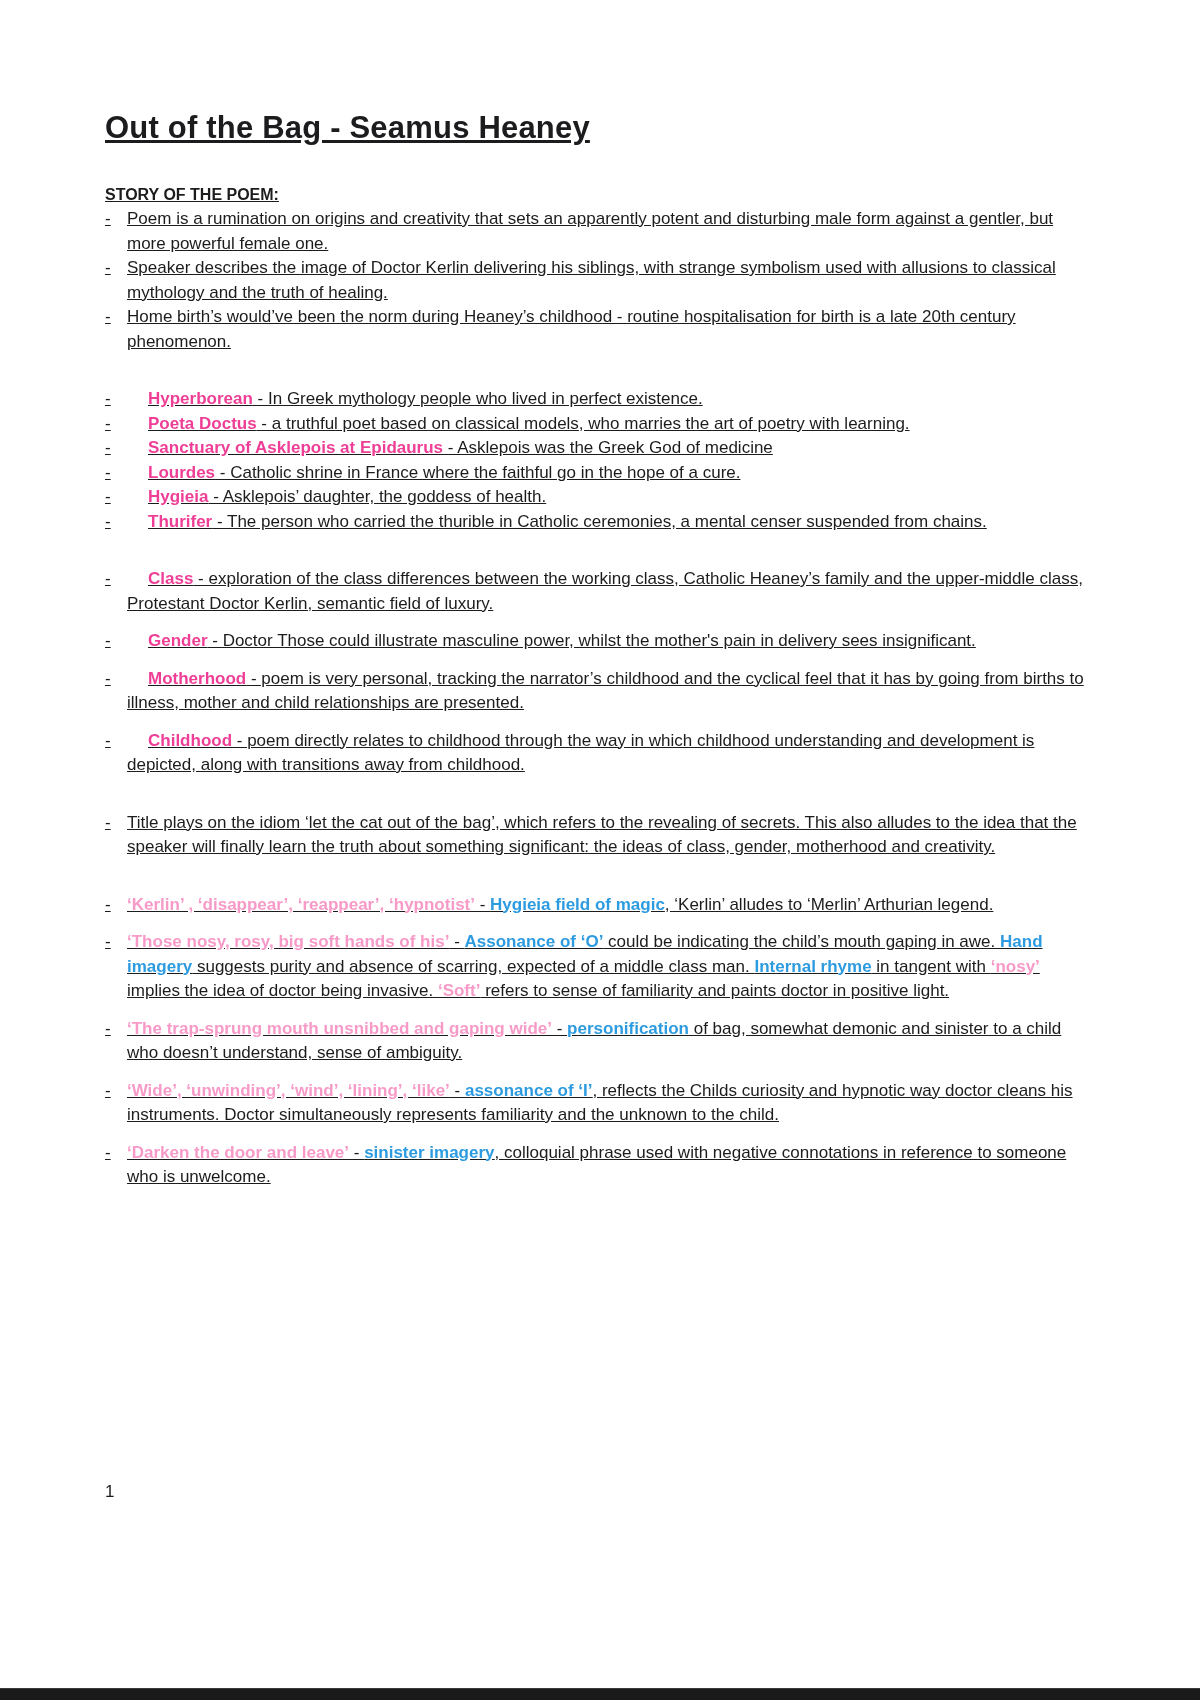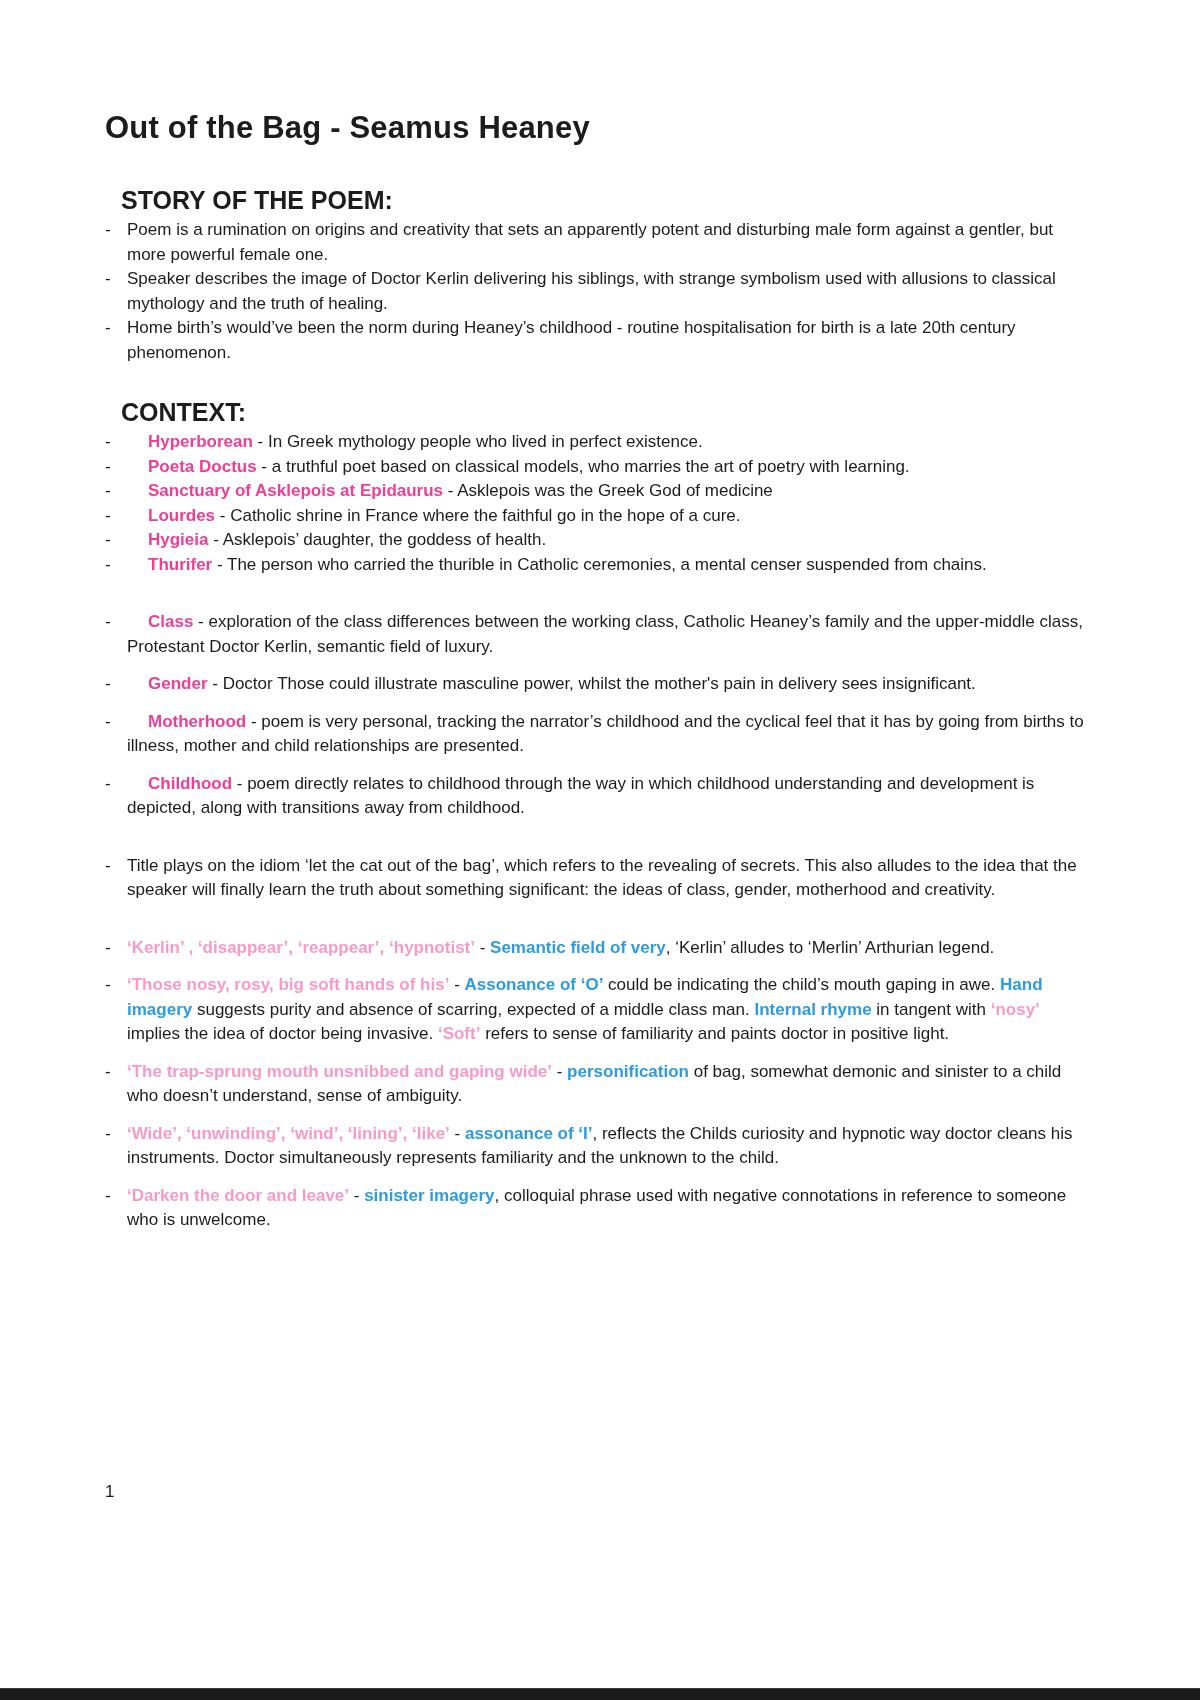--- a/index.html
+++ b/index.html
@@ -14,35 +14,36 @@
     font-family: "Liberation Sans", sans-serif;
     color: var(--text, #1c1c1e);
     position: relative;
   }
   .page {
     position: absolute;
     inset: 0;
     box-sizing: border-box;
     padding: 110px 110px 7px 105px;
     background: #ffffff;
+    text-decoration: underline;
   }
   h1.doc-title {
     font-size: 31px;
     font-weight: bold;
     margin: 0 0 40px 0;
     letter-spacing: 0.2px;
     color: var(--text, #1c1c1e);
   }
   .doc-section {
     margin-bottom: 33px;
   }
   .doc-section h2 {
-    font-size: 25px;
+    font-size: 16px;
     font-weight: bold;
-    margin: 0 0 3px 16px;
+    margin: 0 0 3px 0;
     color: var(--text, #1c1c1e);
   }
   ul.bullets {
     list-style: none;
     margin: 0;
     padding: 0;
   }
   ul.bullets li {
     display: flex;
     font-size: 17px;
@@ -99,21 +100,20 @@
             <span class="bullet">-</span>
             <span class="content"><span class="seg-n">Speaker describes the image of Doctor Kerlin delivering his siblings, with strange symbolism used with allusions to classical mythology and the truth of healing.</span></span>
           </li>
           <li>
             <span class="bullet">-</span>
             <span class="content"><span class="seg-n">Home birth’s would’ve been the norm during Heaney’s childhood - routine hospitalisation for birth is a late 20th century phenomenon.</span></span>
           </li>
         </ul>
       </section>
       <section class="doc-section">
-        <h2>CONTEXT:</h2>
         <ul class="bullets">
           <li>
             <span class="bullet">-</span>
             <span class="content"><span class="seg-pink">Hyperborean</span><span class="seg-n"> - In Greek mythology people who lived in perfect existence.</span></span>
           </li>
           <li>
             <span class="bullet">-</span>
             <span class="content"><span class="seg-pink">Poeta Doctus</span><span class="seg-n"> - a truthful poet based on classical models, who marries the art of poetry with learning.</span></span>
           </li>
           <li>
@@ -159,21 +159,21 @@
           <li>
             <span class="bullet">-</span>
             <span class="content"><span class="seg-n">Title plays on the idiom ‘let the cat out of the bag’, which refers to the revealing of secrets. This also alludes to the idea that the speaker will finally learn the truth about something significant: the ideas of class, gender, motherhood and creativity.</span></span>
           </li>
         </ul>
       </section>
       <section class="doc-section gapped">
         <ul class="bullets">
           <li>
             <span class="bullet">-</span>
-            <span class="content"><span class="seg-quote">‘Kerlin’ , ‘disappear’, ‘reappear’, ‘hypnotist’</span><span class="seg-n"> - </span><span class="seg-blue">Semantic field of very</span><span class="seg-n">, ‘Kerlin’ alludes to ‘Merlin’ Arthurian legend.</span></span>
+            <span class="content"><span class="seg-quote">‘Kerlin’ , ‘disappear’, ‘reappear’, ‘hypnotist’</span><span class="seg-n"> - </span><span class="seg-blue">Hygieia field of magic</span><span class="seg-n">, ‘Kerlin’ alludes to ‘Merlin’ Arthurian legend.</span></span>
           </li>
           <li>
             <span class="bullet">-</span>
             <span class="content"><span class="seg-quote">‘Those nosy, rosy, big soft hands of his’</span><span class="seg-n"> - </span><span class="seg-blue">Assonance of ‘O’</span><span class="seg-n"> could be indicating the child’s mouth gaping in awe. </span><span class="seg-blue">Hand imagery</span><span class="seg-n"> suggests purity and absence of scarring, expected of a middle class man. </span><span class="seg-blue">Internal rhyme</span><span class="seg-n"> in tangent with </span><span class="seg-quote">‘nosy’</span><span class="seg-n"> implies the idea of doctor being invasive. </span><span class="seg-quote">‘Soft’</span><span class="seg-n"> refers to sense of familiarity and paints doctor in positive light.</span></span>
           </li>
           <li>
             <span class="bullet">-</span>
             <span class="content"><span class="seg-quote">‘The trap-sprung mouth unsnibbed and gaping wide’</span><span class="seg-n"> - </span><span class="seg-blue">personification</span><span class="seg-n"> of bag, somewhat demonic and sinister to a child who doesn’t understand, sense of ambiguity.</span></span>
           </li>
           <li>

